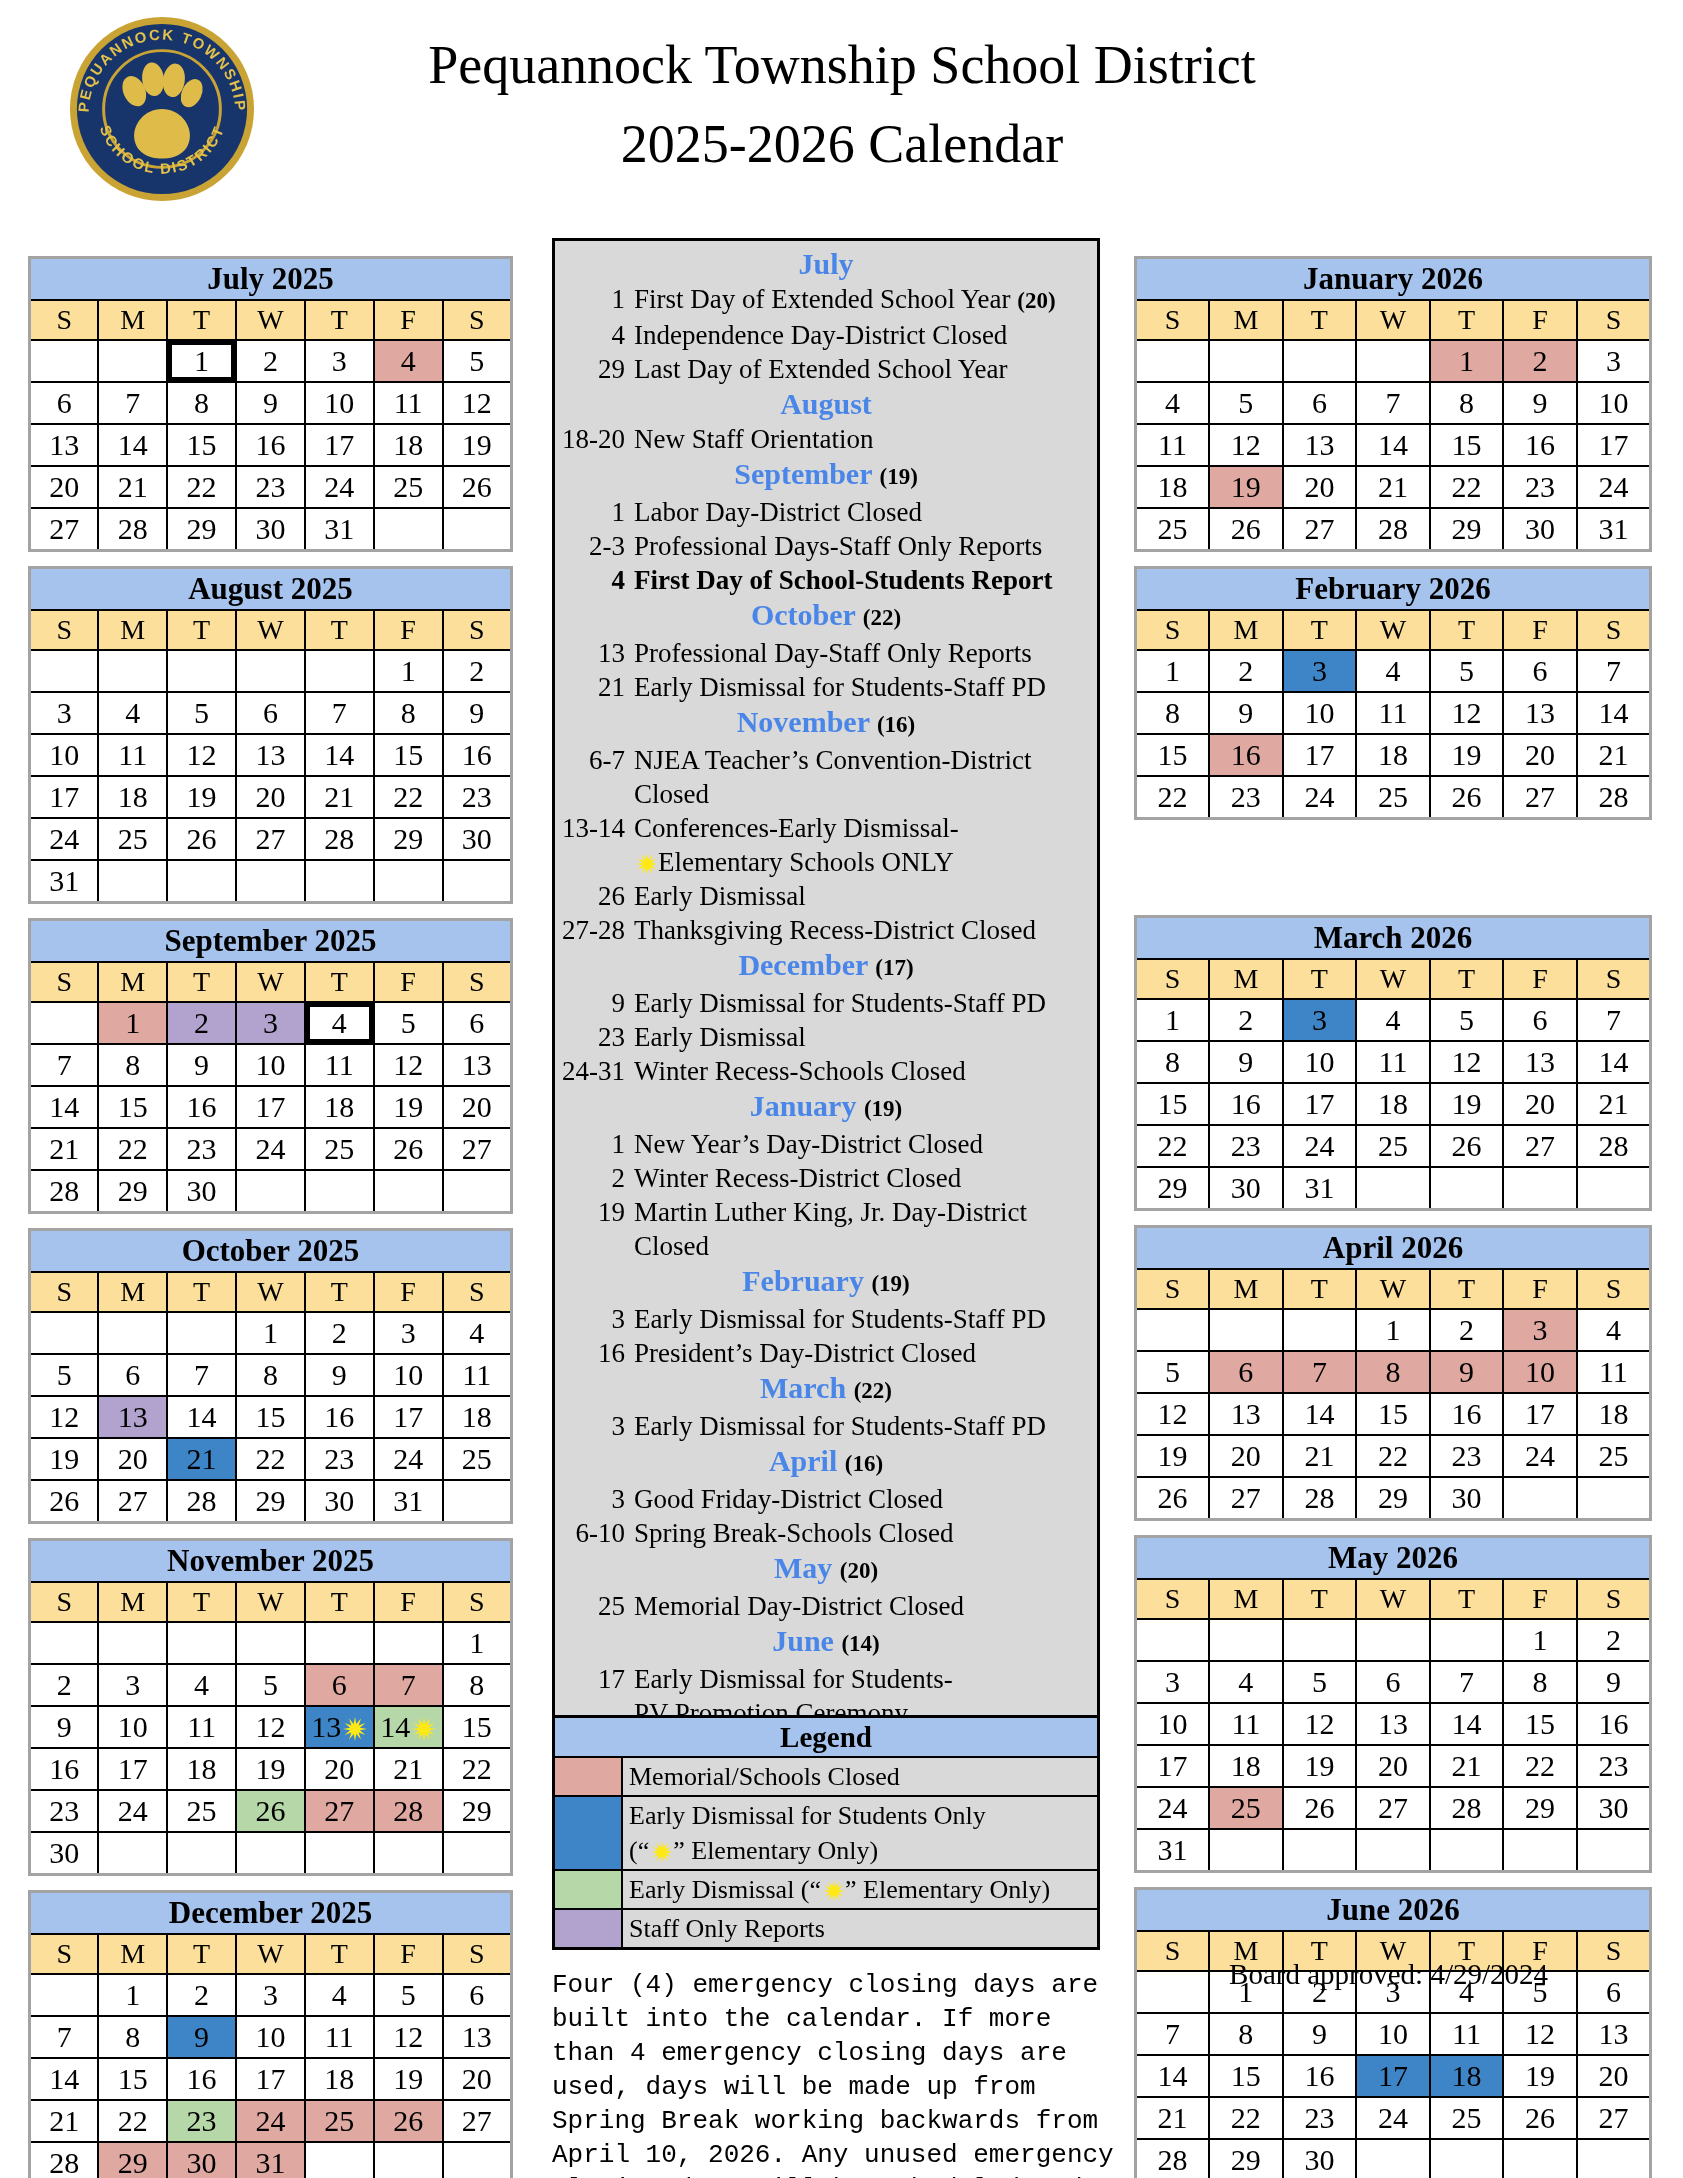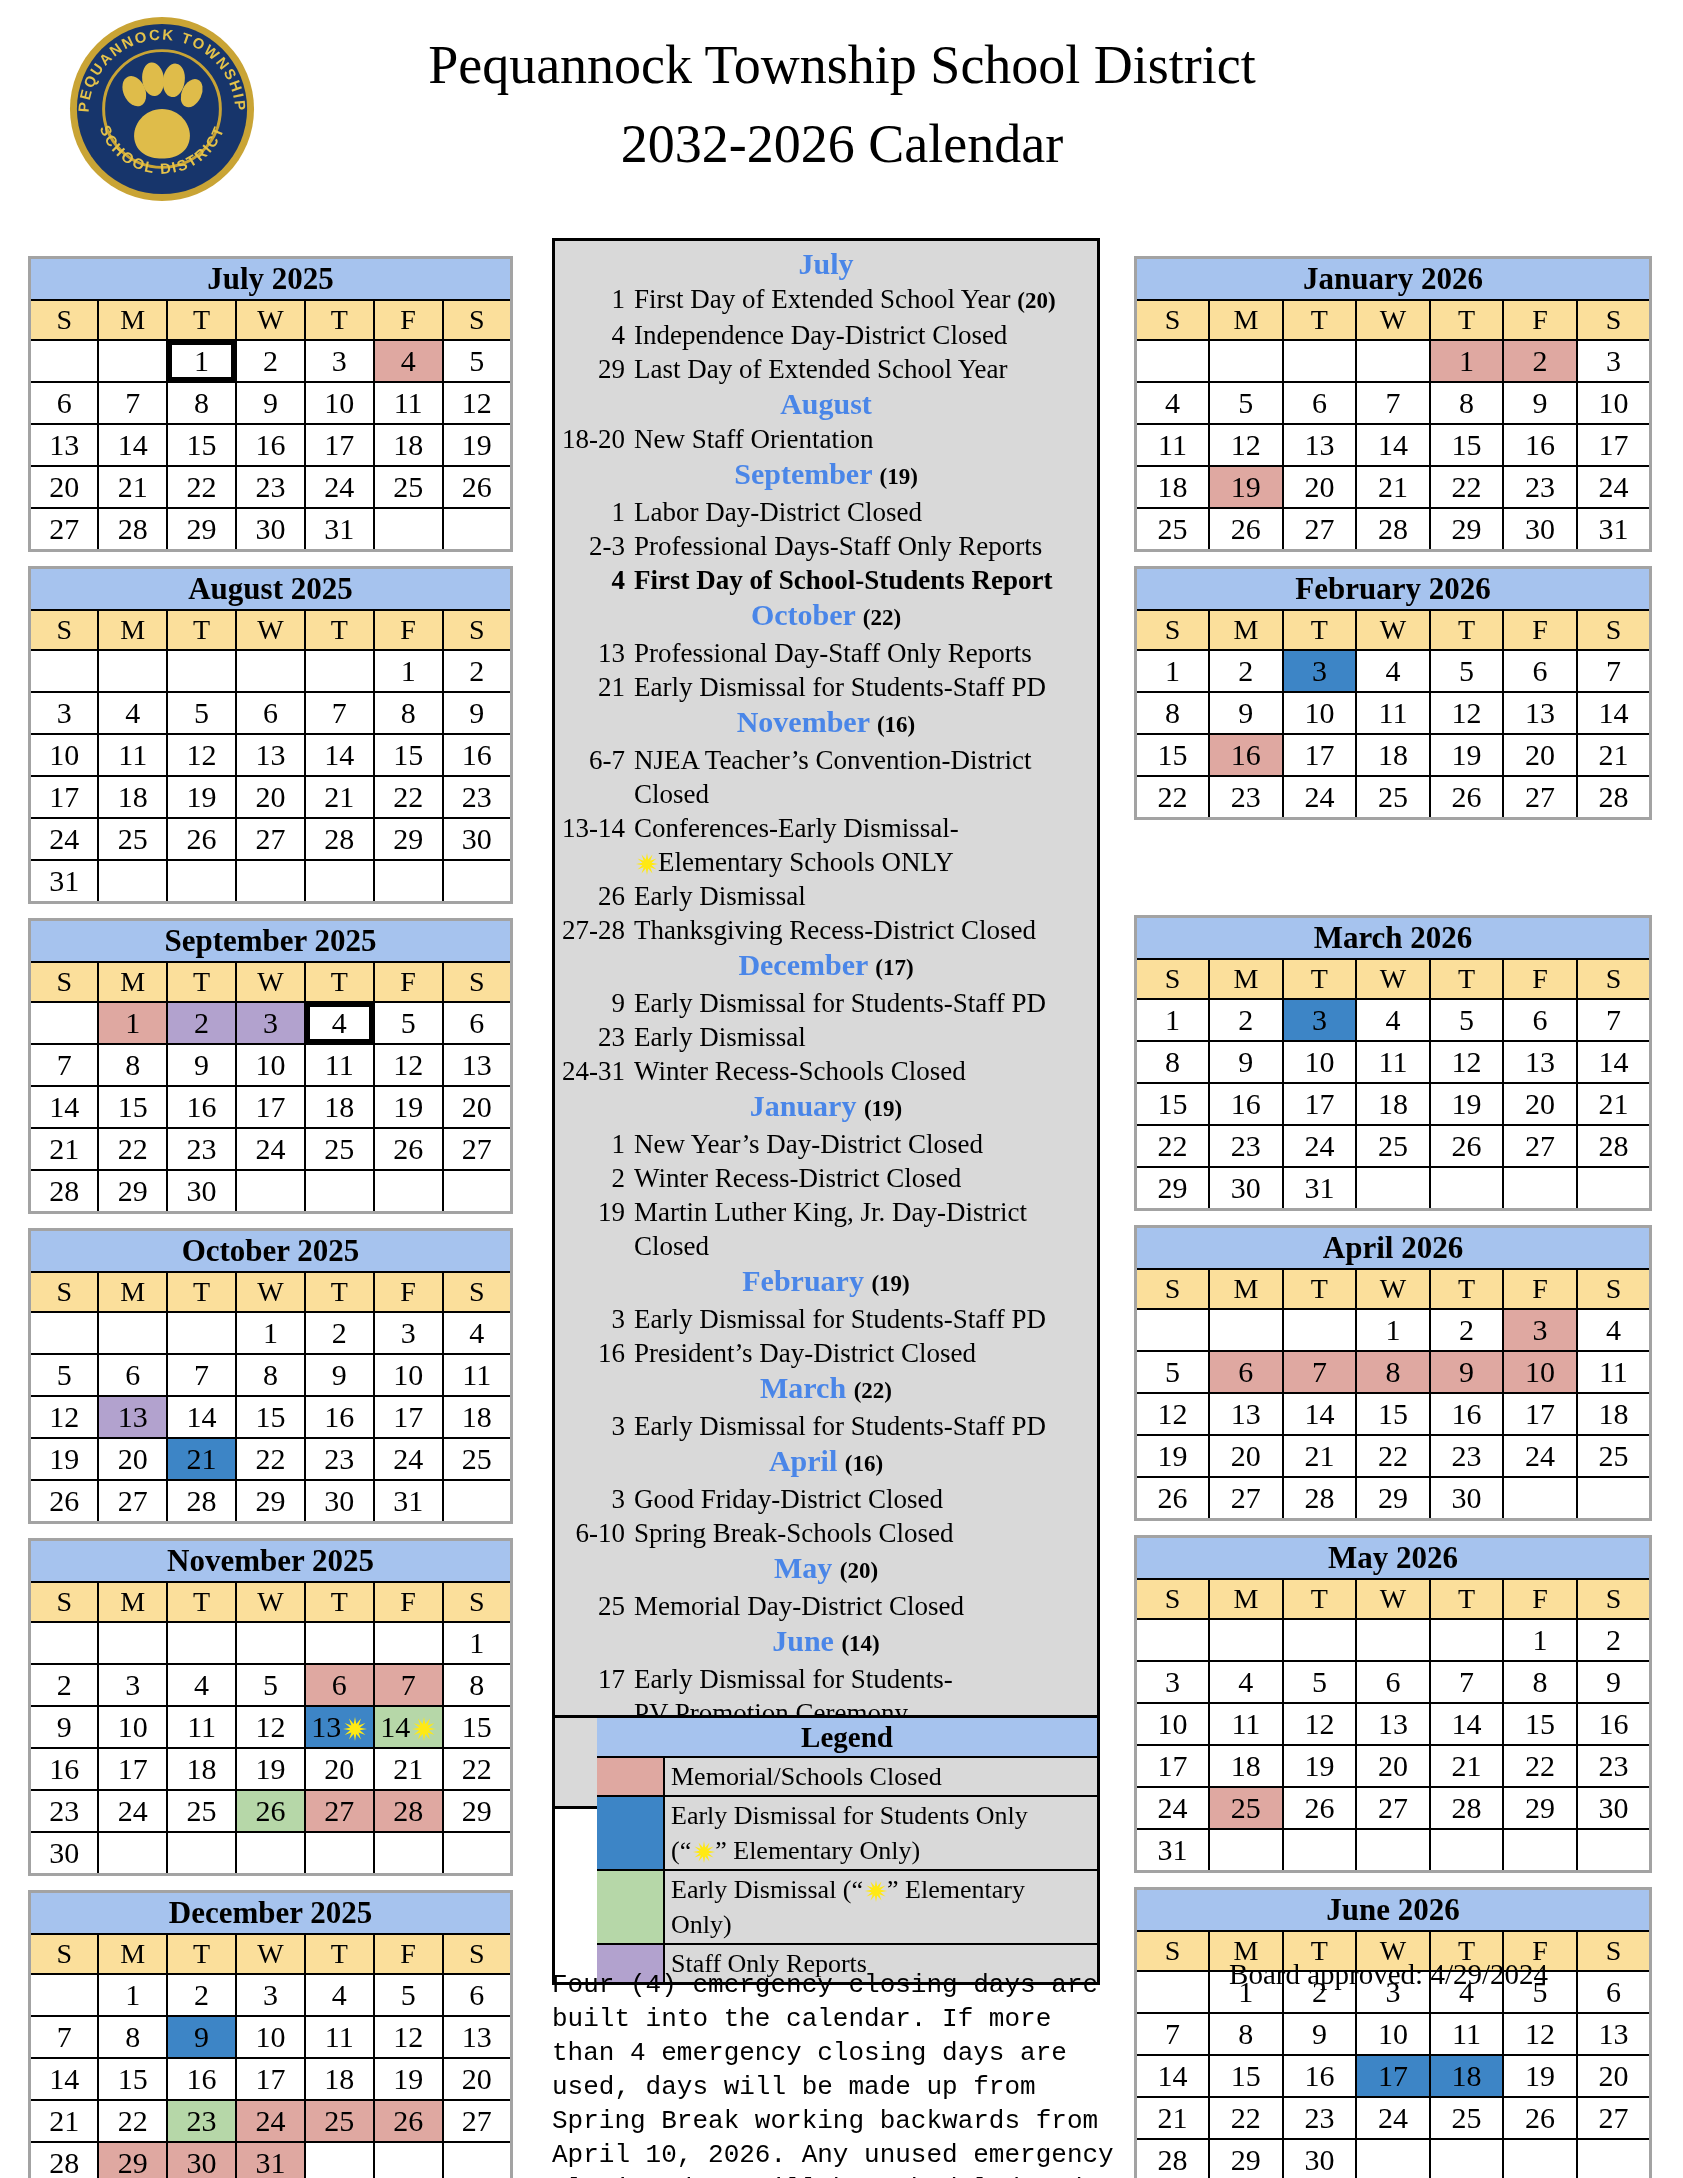--- a/index.html
+++ b/index.html
@@ -28,21 +28,21 @@
   
   .events{position:absolute;left:552px;top:238px;width:548px;border:3px solid #000;
           background:#d9d9d9;box-sizing:border-box;padding:5px 0 8px 0;}
   .ev-month{text-align:center;color:#4a86e8;font-weight:bold;font-size:30px;line-height:36px;}
   .ev-count{font-size:23px;color:#000000;font-weight:bold;}
   .ev-item{display:flex;font-size:27px;line-height:34px;}
   .ev-item.bold{font-weight:bold;}
   .ev-day{flex:0 0 79px;text-align:right;padding-right:9px;white-space:nowrap;box-sizing:border-box;}
   .ev-text{flex:1;padding-right:2px;}
   
-  .legend{position:absolute;left:552px;top:1715px;width:548px;border:3px solid #000;box-sizing:border-box;padding-left:42px;}
+  .legend{position:absolute;left:552px;top:1715px;width:548px;border:3px solid #000;box-sizing:border-box;}
   .lg-title{background:#a6c3ee;text-align:center;font-weight:bold;font-size:29px;
             height:38px;line-height:38px;border-bottom:2px solid #000;}
   .lg-row{display:flex;border-bottom:2px solid #000;}
   .lg-row:last-child{border-bottom:none;}
   .lg-swatch{flex:0 0 66px;border-right:2px solid #000;}
   .sw-closed{background:#dfa8a1;}
   .sw-early-students{background:#3d85c6;}
   .sw-early{background:#b6d7a8;}
   .sw-staff{background:#b2a2ce;}
   .lg-label{flex:1;background:#d9d9d9;font-size:26px;line-height:35px;padding:1px 6px;}
@@ -75,21 +75,21 @@
         <ellipse cx="87" cy="66" rx="11" ry="17" transform="rotate(-7 87 66)"></ellipse>
         <ellipse cx="108" cy="67" rx="11" ry="17" transform="rotate(8 108 67)"></ellipse>
         <ellipse cx="126" cy="80" rx="10" ry="15" transform="rotate(25 126 80)"></ellipse>
         <path d="M 96 96 C 78 96 66 112 68 126 C 70 140 82 146 96 146 C 110 146 122 140 124 126 C 126 112 114 96 96 96 Z"></path>
       </g>
     </svg>
   </div>
 
   <div class="title">
     <div>Pequannock Township School District</div>
-    <div>2032-2026 Calendar</div>
+    <div>2025-2026 Calendar</div>
   </div>
 
   <div class="col-left" id="left-months">
       <div class="month-block">
         <table class="cal">
           <tbody>
             <tr>
               <th class="mh" colspan="7">July 2025</th>
             </tr>
             <tr>

